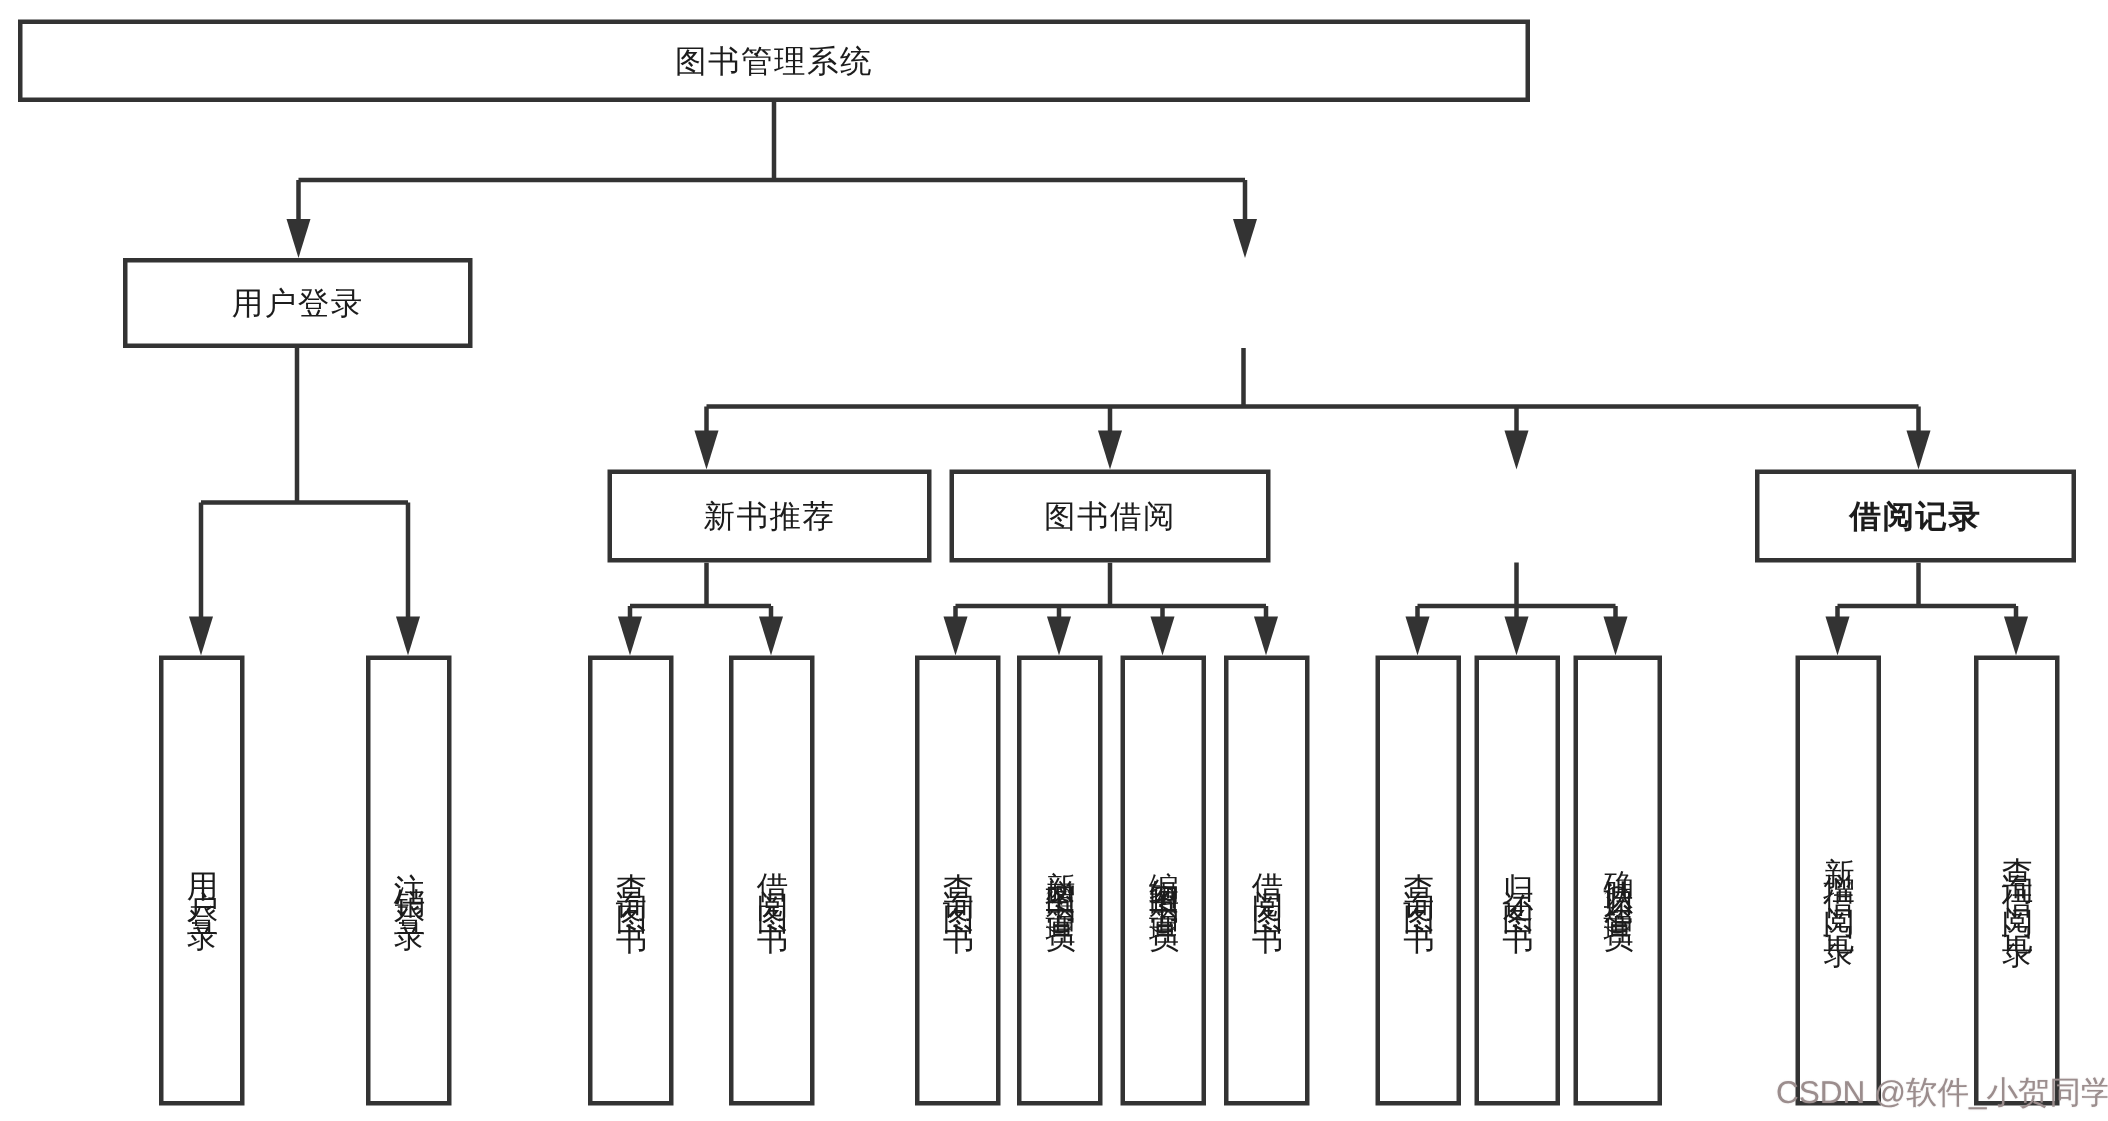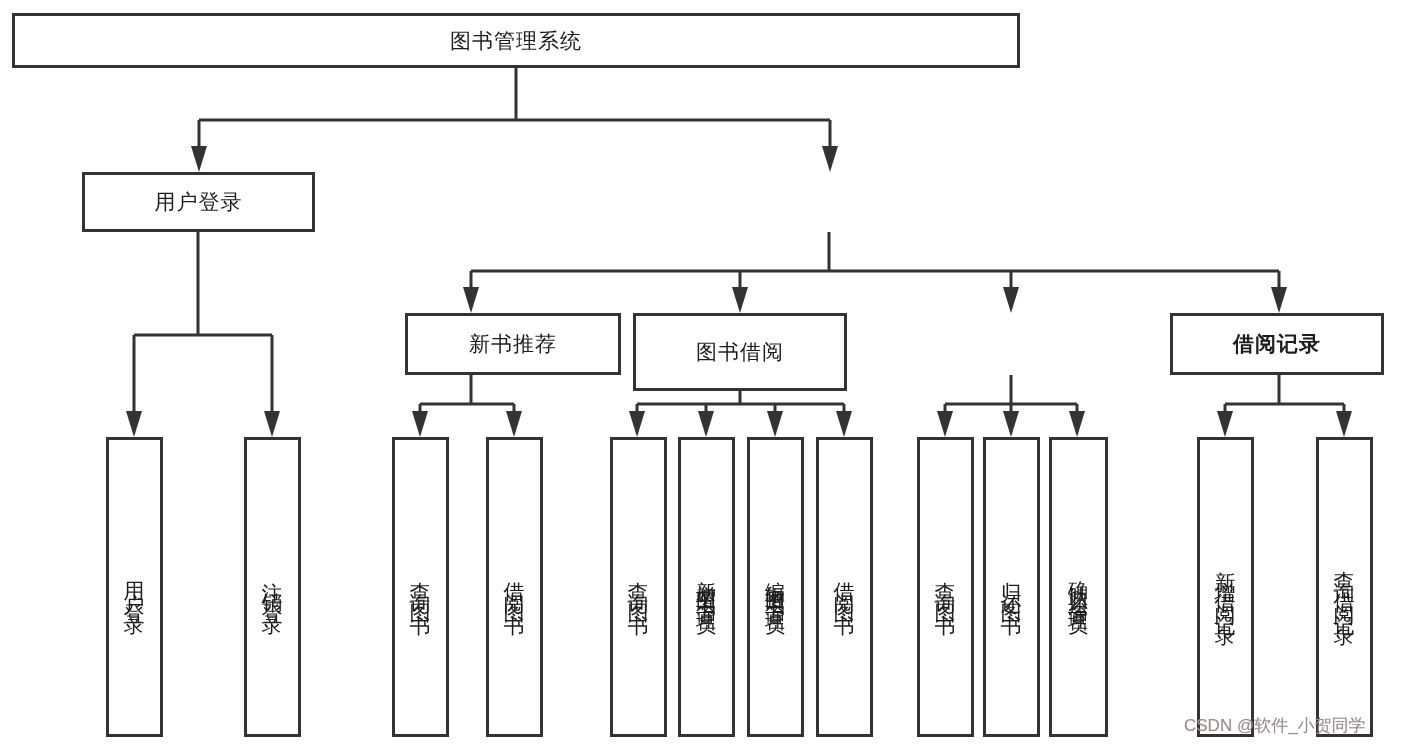--- a/index.html
+++ b/index.html
@@ -19,41 +19,41 @@
     letter-spacing:11px;line-height:1;padding:6px 0;
   }
   .node.vbox.long{letter-spacing:5px;font-size:20px;}
   
   .n-root{left:12px;top:13px;width:1008px;height:55px;}
   
   .n-user-login{left:82px;top:172px;width:233px;height:60px;}
   .n-book-mgmt{left:710px;top:172px;width:238px;height:60px;}
   
   .n-new-book{left:363px;top:313px;width:216px;height:62px;margin-left:42px;}
-  .n-book-borrow{left:633px;top:313px;width:214px;height:78px;font-family:Liberation Serif, serif;}
+  .n-book-borrow{left:633px;top:313px;width:214px;height:62px;font-family:Liberation Serif, serif;}
   .n-current-borrow{left:905px;top:313px;width:213px;height:62px;}
   .n-borrow-records{left:1170px;top:313px;width:214px;height:62px;font-weight:bold;}
   
   .leaf{top:437px;height:300px;width:57px;}
   .n-leaf-user-login{left:106px;}
   .n-leaf-logout{left:244px;}
   .n-leaf-nb-query{left:392px;}
   .n-leaf-nb-borrow{left:486px;}
   .n-leaf-bb-query{left:610px;}
   .n-leaf-bb-add{left:678px;}
   .n-leaf-bb-edit{left:747px;}
   .n-leaf-bb-borrow{left:816px;}
   .n-leaf-cb-query{left:917px;}
   .n-leaf-cb-return{left:983px;}
   .n-leaf-cb-confirm{left:1049px;width:59px;}
   .n-leaf-rec-add{left:1197px;}
   .n-leaf-rec-query{left:1316px;}
   .watermark{
     position:absolute;z-index:3;left:1184px;top:714px;width:221px;
-    color:#9b8d8d;font-size:17px;letter-spacing:0px;white-space:nowrap;
+    color:#9b8d8d;font-size:21px;letter-spacing:0px;white-space:nowrap;
     text-shadow:0 0 1px rgba(155,141,141,.4);
   }
 </style>
 </head>
 <body>
 
 <div id="stage">
 
   <svg class="connectors" width="1405" height="747" viewBox="0 0 1405 747">
     <g stroke="#333333" stroke-width="3" fill="none">

